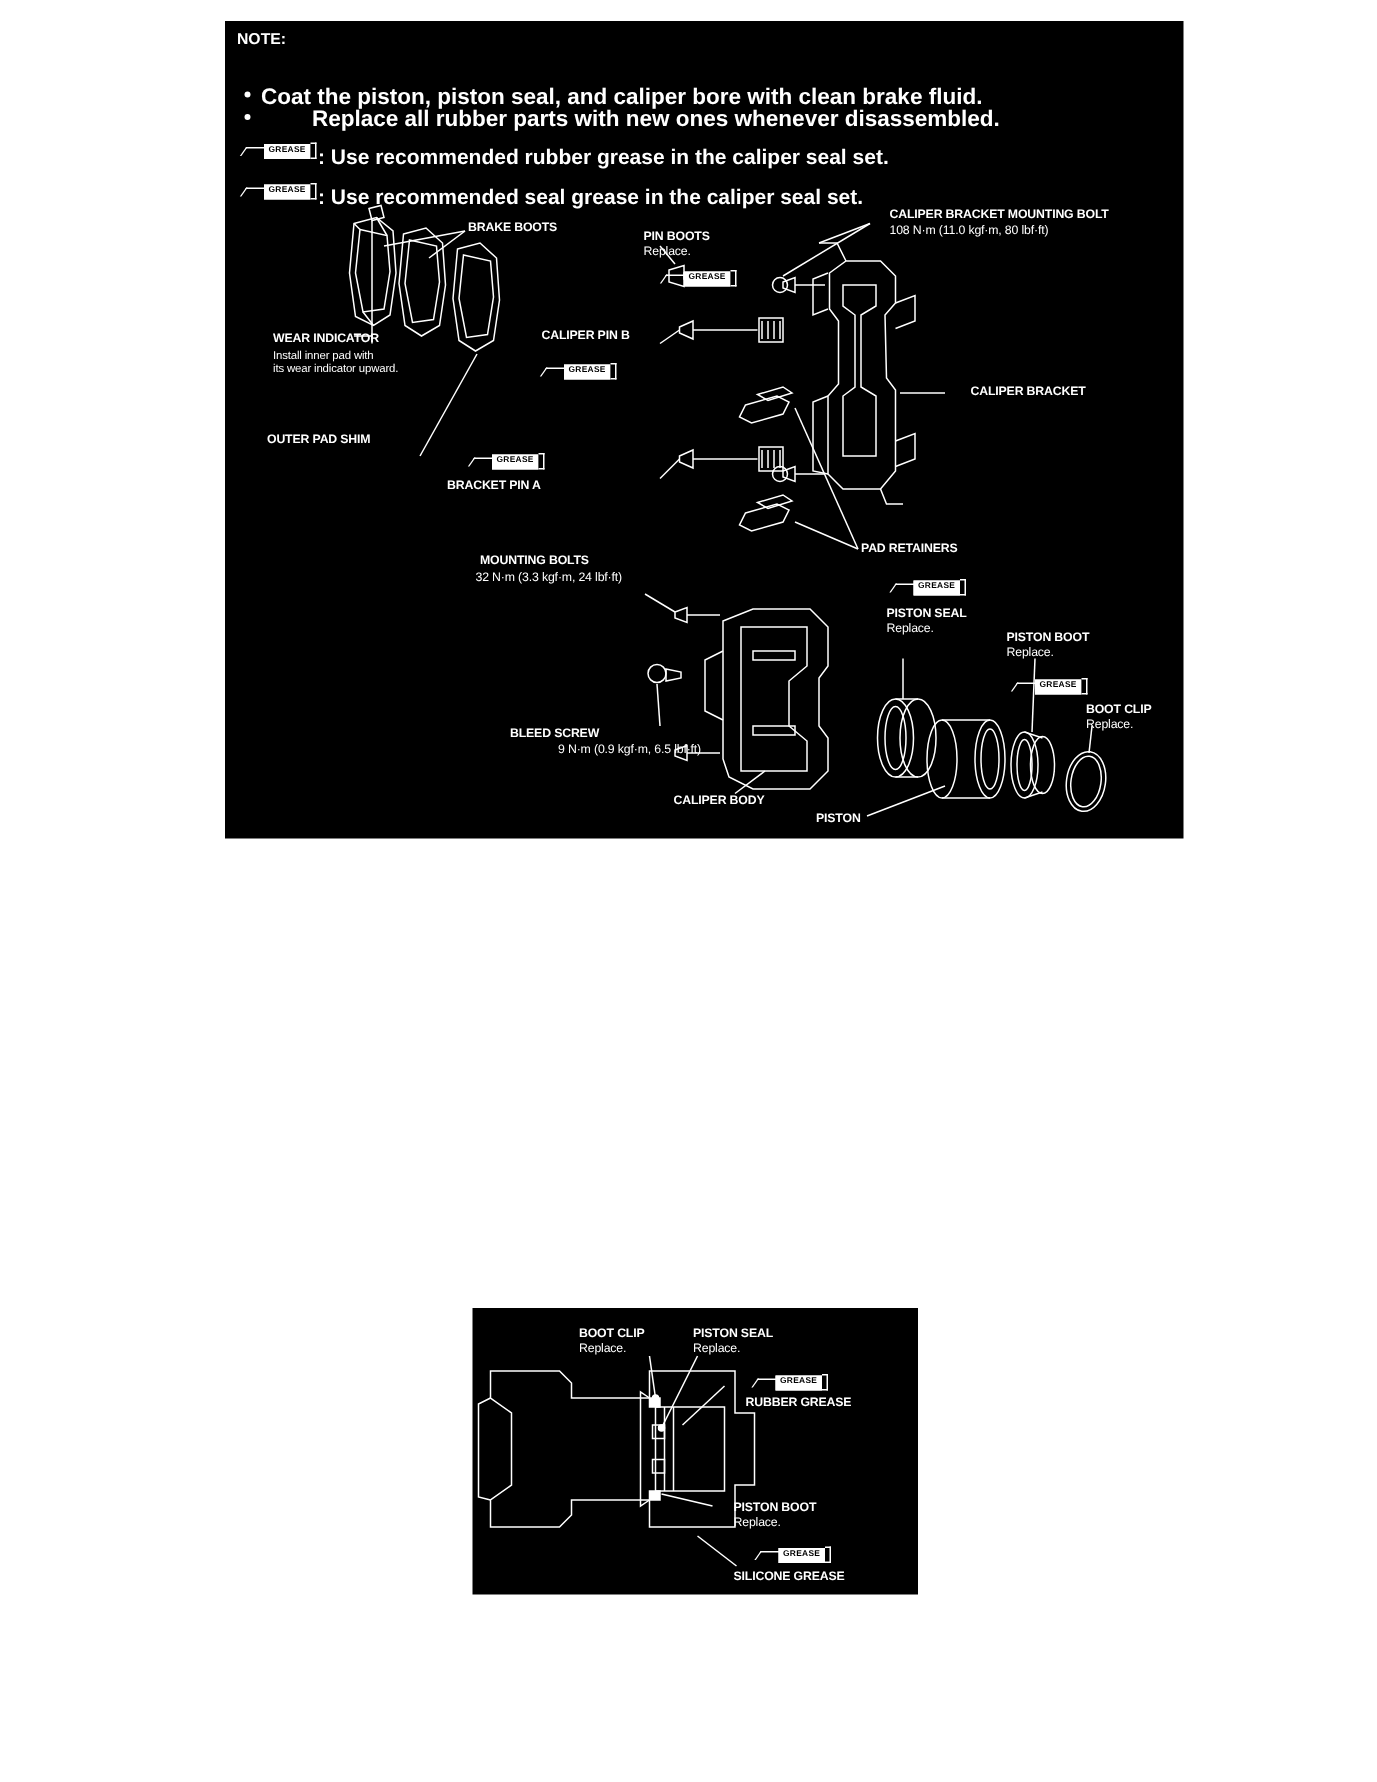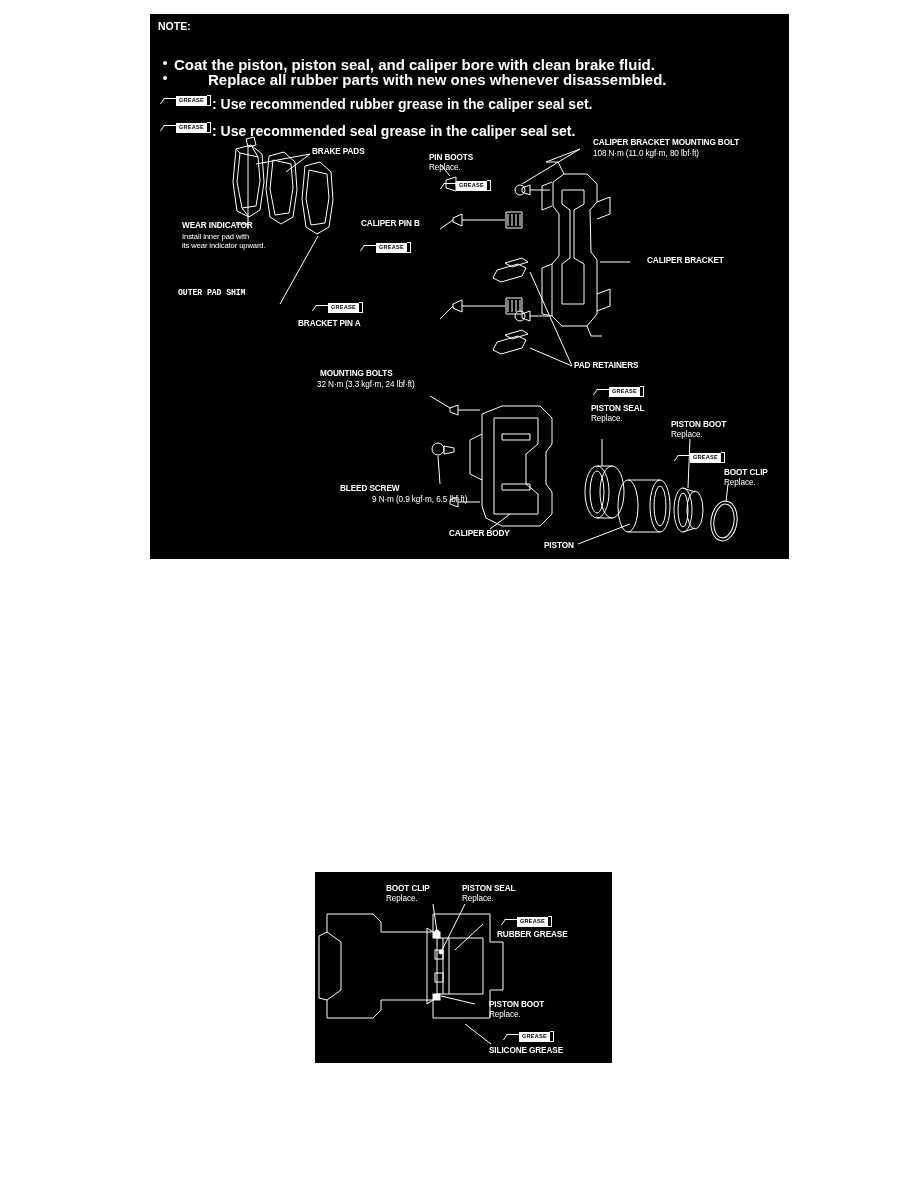--- a/index.html
+++ b/index.html
@@ -260,37 +260,37 @@
       <line x1="428" y1="530" x2="480" y2="510"></line>
 
       <line x1="452" y1="425" x2="452" y2="452"></line>
 
       <line x1="540" y1="425" x2="538" y2="474"></line>
 
       <line x1="578" y1="470" x2="576" y2="488"></line>
     </g>
   </svg>
 
-  <div class="lbl bold" style="left:162px; top:133px;">BRAKE PADS</div>
+  <div class="lbl bold" style="left:162px; top:133px;">BRAKE BOOTS</div>
 
   <div class="lbl bold" style="left:279px; top:139px;">PIN BOOTS</div>
   <div class="lbl" style="left:279px; top:149px;">Replace.</div>
 
   <div class="lbl bold" style="left:443px; top:124px;">CALIPER BRACKET MOUNTING BOLT</div>
   <div class="lbl" style="left:443px; top:135px;">108 N·m (11.0 kgf·m, 80 lbf·ft)</div>
 
   <div class="lbl bold" style="left:32px; top:207px;">WEAR INDICATOR</div>
   <div class="lbl small" style="left:32px; top:218px;">Install inner pad with
 its wear indicator upward.</div>
 
   <div class="lbl bold" style="left:211px; top:205px;">CALIPER PIN B</div>
 
   <div class="lbl bold" style="left:497px; top:242px;">CALIPER BRACKET</div>
 
-  <div class="lbl bold" style="left:28px; top:274px;font-family:Liberation Mono, monospace;">OUTER PAD SHIM</div>
+  <div class="lbl bold" style="left:28px; top:274px;">OUTER PAD SHIM</div>
 
   <div class="lbl bold" style="left:148px; top:305px;">BRACKET PIN A</div>
 
   <div class="lbl bold" style="left:424px; top:347px;">PAD RETAINERS</div>
 
   <div class="lbl bold" style="left:170px; top:355px;">MOUNTING BOLTS</div>
   <div class="lbl" style="left:167px; top:366px;">32 N·m (3.3 kgf·m, 24 lbf·ft)</div>
 
   <div class="lbl bold" style="left:441px; top:390px;">PISTON SEAL</div>
   <div class="lbl" style="left:441px; top:400px;">Replace.</div>

